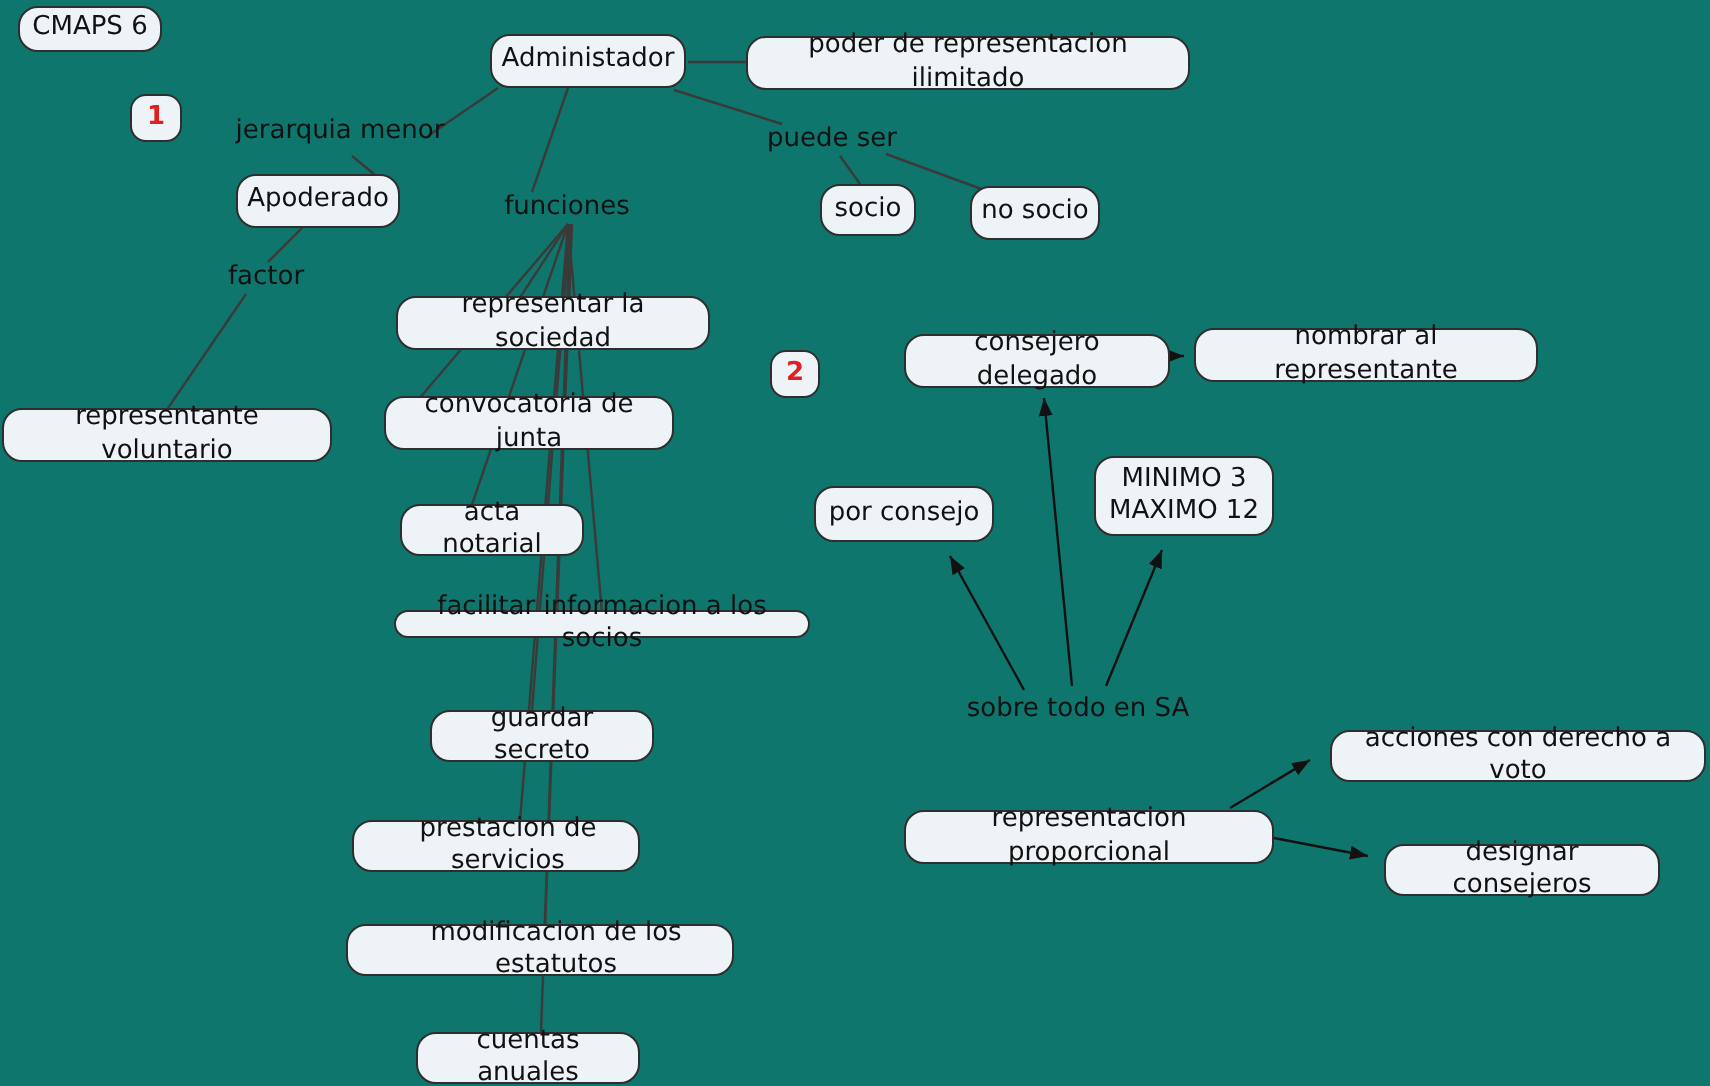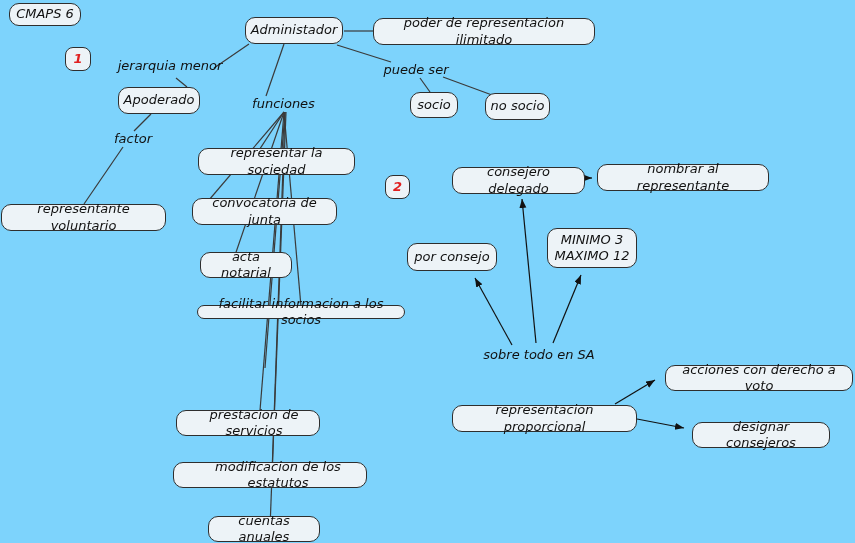--- a/index.html
+++ b/index.html
@@ -1,22 +1,21 @@
 <!DOCTYPE html>
 <html><head>
 <meta charset="utf-8">
 <style>
   html,body{margin:0;padding:0;background:#ffffff;}
   #canvas{
     position:relative;
     width:855px;height:543px;
-    background:#7dd3fc;
+    background:#0f766e;
     overflow:hidden;
     font-family:"DejaVu Sans", sans-serif;
-    font-style:italic;
   }
   #edge-layer{position:absolute;left:0;top:0;width:855px;height:543px;}
   .node{
     position:absolute;
     box-sizing:border-box;
     display:flex;align-items:center;justify-content:center;
     background:#edf3f7;
     border:1px solid #2e2e2e;
     border-radius:10px;
     font-size:13px;
@@ -81,20 +80,21 @@
     <div class="node concept" style="left: 245px; top: 17px; width: 98px; height: 27px;"><span>Administador</span></div>
     <div class="node concept" style="left: 373px; top: 18px; width: 222px; height: 27px;"><span>poder de representacion ilimitado</span></div>
     <div class="node concept" style="left: 118px; top: 87px; width: 82px; height: 27px;"><span>Apoderado</span></div>
     <div class="node concept" style="left: 410px; top: 92px; width: 48px; height: 26px;"><span>socio</span></div>
     <div class="node concept" style="left: 485px; top: 93px; width: 65px; height: 27px;"><span>no socio</span></div>
     <div class="node concept" style="left: 198px; top: 148px; width: 157px; height: 27px;"><span>representar la sociedad</span></div>
     <div class="node concept" style="left: 192px; top: 198px; width: 145px; height: 27px;"><span>convocatoria de junta</span></div>
     <div class="node concept" style="left: 1px; top: 204px; width: 165px; height: 27px;"><span>representante voluntario</span></div>
     <div class="node concept" style="left: 200px; top: 252px; width: 92px; height: 26px;"><span>acta notarial</span></div>
     <div class="node concept" style="left: 197px; top: 305px; width: 208px; height: 14px;"><span>facilitar informacion a los socios</span></div>
+    <div class="node concept" style="left: 215px; top: 355px; width: 112px; height: 26px;"><span>guardar secreto</span></div>
     <div class="node concept" style="left: 176px; top: 410px; width: 144px; height: 26px; padding-left: 16px;"><span>prestacion de servicios</span></div>
     <div class="node concept" style="left: 173px; top: 462px; width: 194px; height: 26px; padding-left: 20px;"><span>modificacion de los estatutos</span></div>
     <div class="node concept" style="left: 208px; top: 516px; width: 112px; height: 26px;"><span>cuentas anuales</span></div>
     <div class="node concept" style="left: 452px; top: 167px; width: 133px; height: 27px;"><span>consejero delegado</span></div>
     <div class="node concept" style="left: 597px; top: 164px; width: 172px; height: 27px;"><span>nombrar al representante</span></div>
     <div class="node concept" style="left: 407px; top: 243px; width: 90px; height: 28px;"><span>por consejo</span></div>
     <div class="node concept" style="left: 547px; top: 228px; width: 90px; height: 40px;"><span>MINIMO 3
 MAXIMO 12</span></div>
     <div class="node concept" style="left: 452px; top: 405px; width: 185px; height: 27px;"><span>representacion proporcional</span></div>
     <div class="node concept" style="left: 665px; top: 365px; width: 188px; height: 26px; justify-content: center;"><span>acciones con derecho a voto</span></div>

